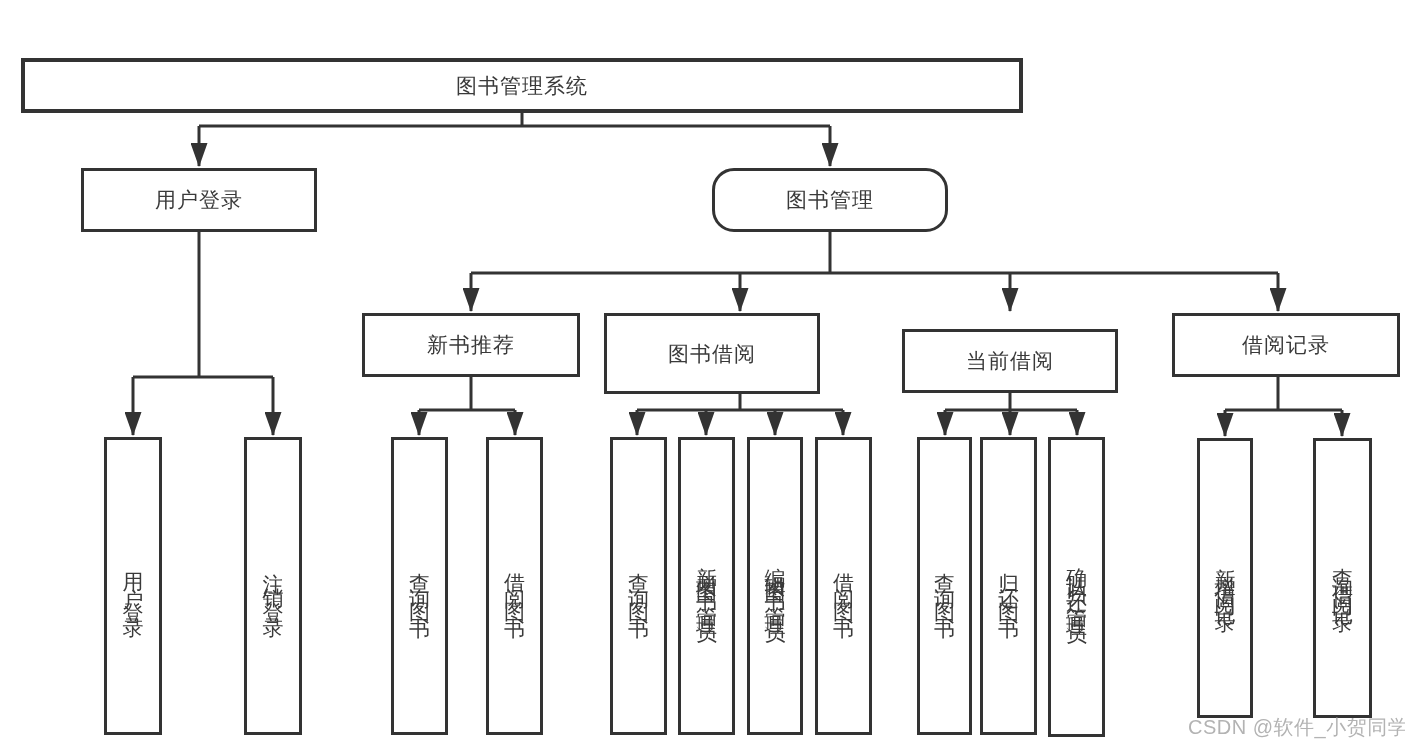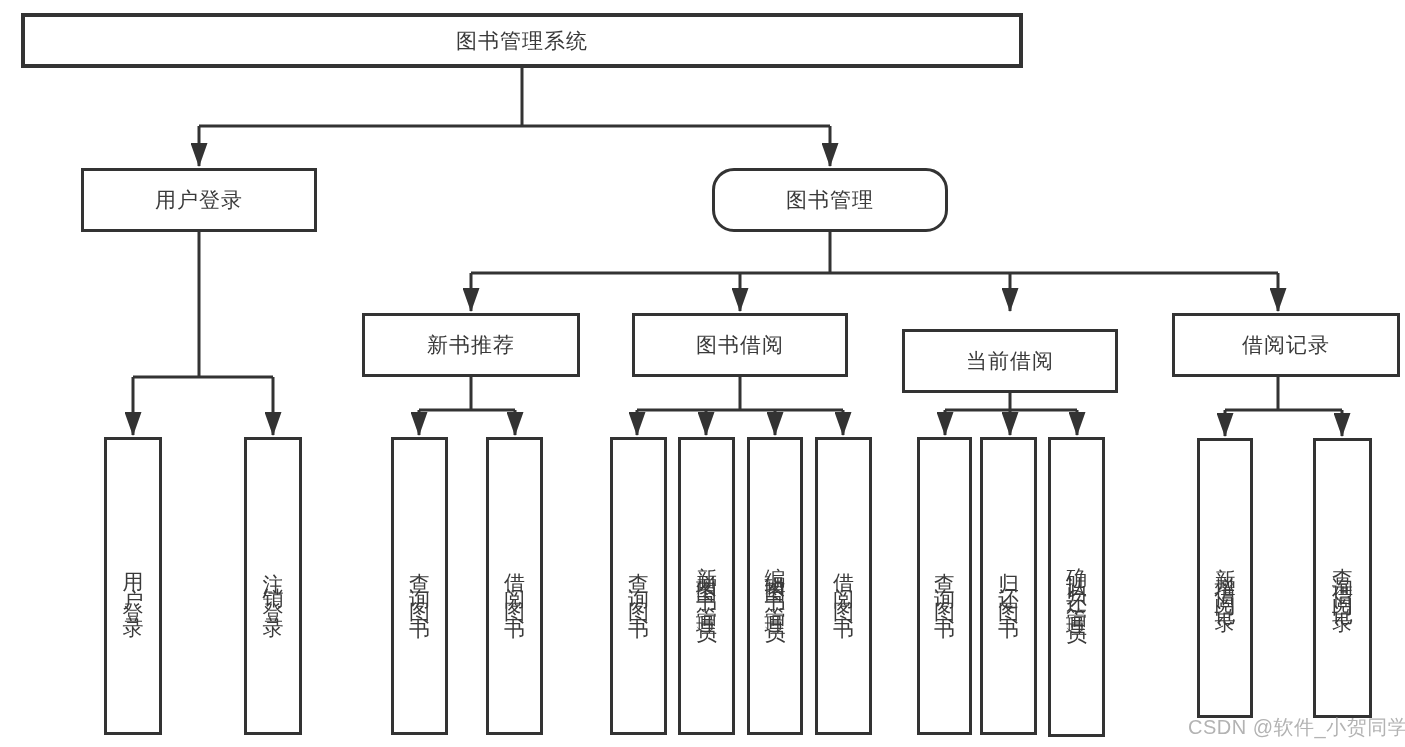--- a/index.html
+++ b/index.html
@@ -5,21 +5,21 @@
   html,body{margin:0;padding:0;background:#ffffff;}
   #stage{
     position:relative;width:1405px;height:747px;background:#ffffff;
     font-family:"Liberation Sans",sans-serif;color:#3a3a3a;overflow:hidden;
   }
   #wires{position:absolute;left:0;top:0;width:1405px;height:747px;}
   .node{
     position:absolute;box-sizing:border-box;border:3px solid #333333;background:#ffffff;
     display:flex;align-items:center;justify-content:center;
   }
-  .node.root{border-width:4px;}
+  .node.root{border-width:4px;margin-top:45px;}
   .hlabel{font-size:21px;letter-spacing:1px;white-space:nowrap;}
   .vlabel{
     writing-mode:vertical-rl;text-orientation:mixed;
     font-size:21px;white-space:nowrap;
   }
   .ls-wide{letter-spacing:15px;}
   .ls-mid{letter-spacing:9px;}
   .ls-tight{letter-spacing:8px;}
   #watermark{
     position:absolute;left:1188px;top:714px;font-size:20px;color:#ababab;
@@ -82,21 +82,21 @@
   <div class="node" style="left:81px;top:168px;width:236px;height:64px;">
     <span class="hlabel">用户登录</span>
   </div>
   <div class="node" style="left:712px;top:168px;width:236px;height:64px;border-radius:22px;">
     <span class="hlabel">图书管理</span>
   </div>
 
   <div class="node" style="left:362px;top:313px;width:218px;height:64px;">
     <span class="hlabel">新书推荐</span>
   </div>
-  <div class="node" style="left:632px;top:313px;width:216px;height:64px;">
+  <div class="node" style="left:604px;top:313px;width:216px;height:81px;">
     <span class="hlabel">图书借阅</span>
   </div>
   <div class="node" style="left:902px;top:313px;width:216px;height:64px;margin-top:16px;">
     <span class="hlabel">当前借阅</span>
   </div>
   <div class="node" style="left:1172px;top:313px;width:228px;height:64px;">
     <span class="hlabel">借阅记录</span>
   </div>
 
   <div class="node" style="left:104px;top:437px;width:58px;height:298px;">

